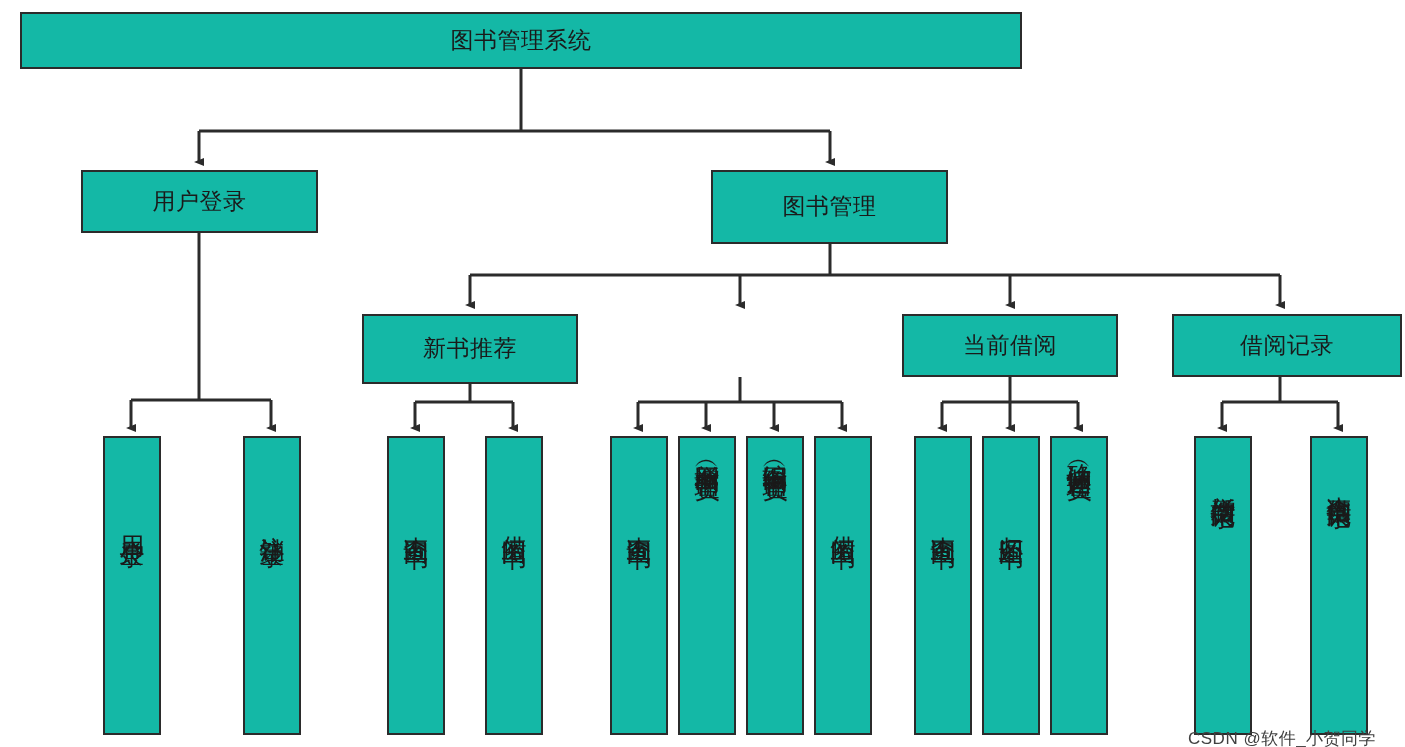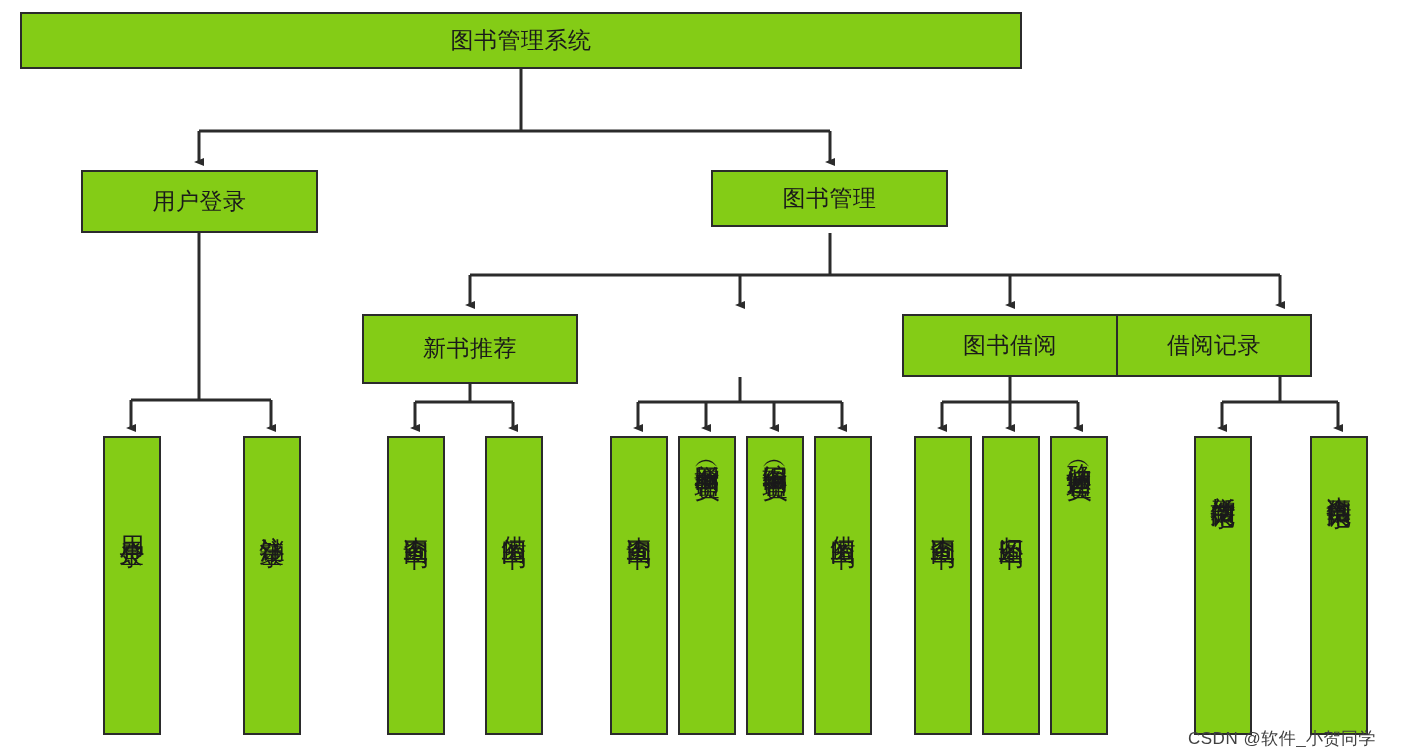--- a/index.html
+++ b/index.html
@@ -22,21 +22,21 @@
     left: 0;
     top: 0;
     width: 1405px;
     height: 747px;
     pointer-events: none;
   }
   .node {
     position: absolute;
     box-sizing: border-box;
     border: 2.5px solid #2b2b2b;
-    background: #84cc16;
+    background: #14b8a6;
     display: flex;
     align-items: center;
     justify-content: center;
     color: #1a1a1a;
   }
   .node .lbl {
     display: block;
     text-align: center;
     line-height: 1.18;
     white-space: pre-wrap;
@@ -131,31 +131,31 @@
     </g>
   </svg>
 
   <div class="node h root" style="left:20px; top:12px; width:1002px; height:57px;">
     <span class="lbl">图书管理系统</span>
   </div>
 
   <div class="node h" style="left:81px; top:170px; width:237px; height:63px;">
     <span class="lbl">用户登录</span>
   </div>
-  <div class="node h" style="left:711px; top:170px; width:237px; height:57px;">
+  <div class="node h" style="left:711px; top:170px; width:237px; height:74px;">
     <span class="lbl">图书管理</span>
   </div>
 
   <div class="node h" style="left:362px; top:314px; width:216px; height:70px;">
     <span class="lbl">新书推荐</span>
   </div>
   <div class="node h" style="left:902px; top:314px; width:216px; height:63px;">
-    <span class="lbl">图书借阅</span>
-  </div>
-  <div class="node h" style="left:1116px; top:314px; width:196px; height:63px;">
+    <span class="lbl">当前借阅</span>
+  </div>
+  <div class="node h" style="left:1172px; top:314px; width:230px; height:63px;">
     <span class="lbl">借阅记录</span>
   </div>
 
   <div class="node v" style="left:103px; top:436px; width:58px; height:299px; padding-top:78px;">
     <span class="lbl">用户登录</span>
   </div>
   <div class="node v" style="left:243px; top:436px; width:58px; height:299px; padding-top:78px;">
     <span class="lbl">注销登录</span>
   </div>
 

